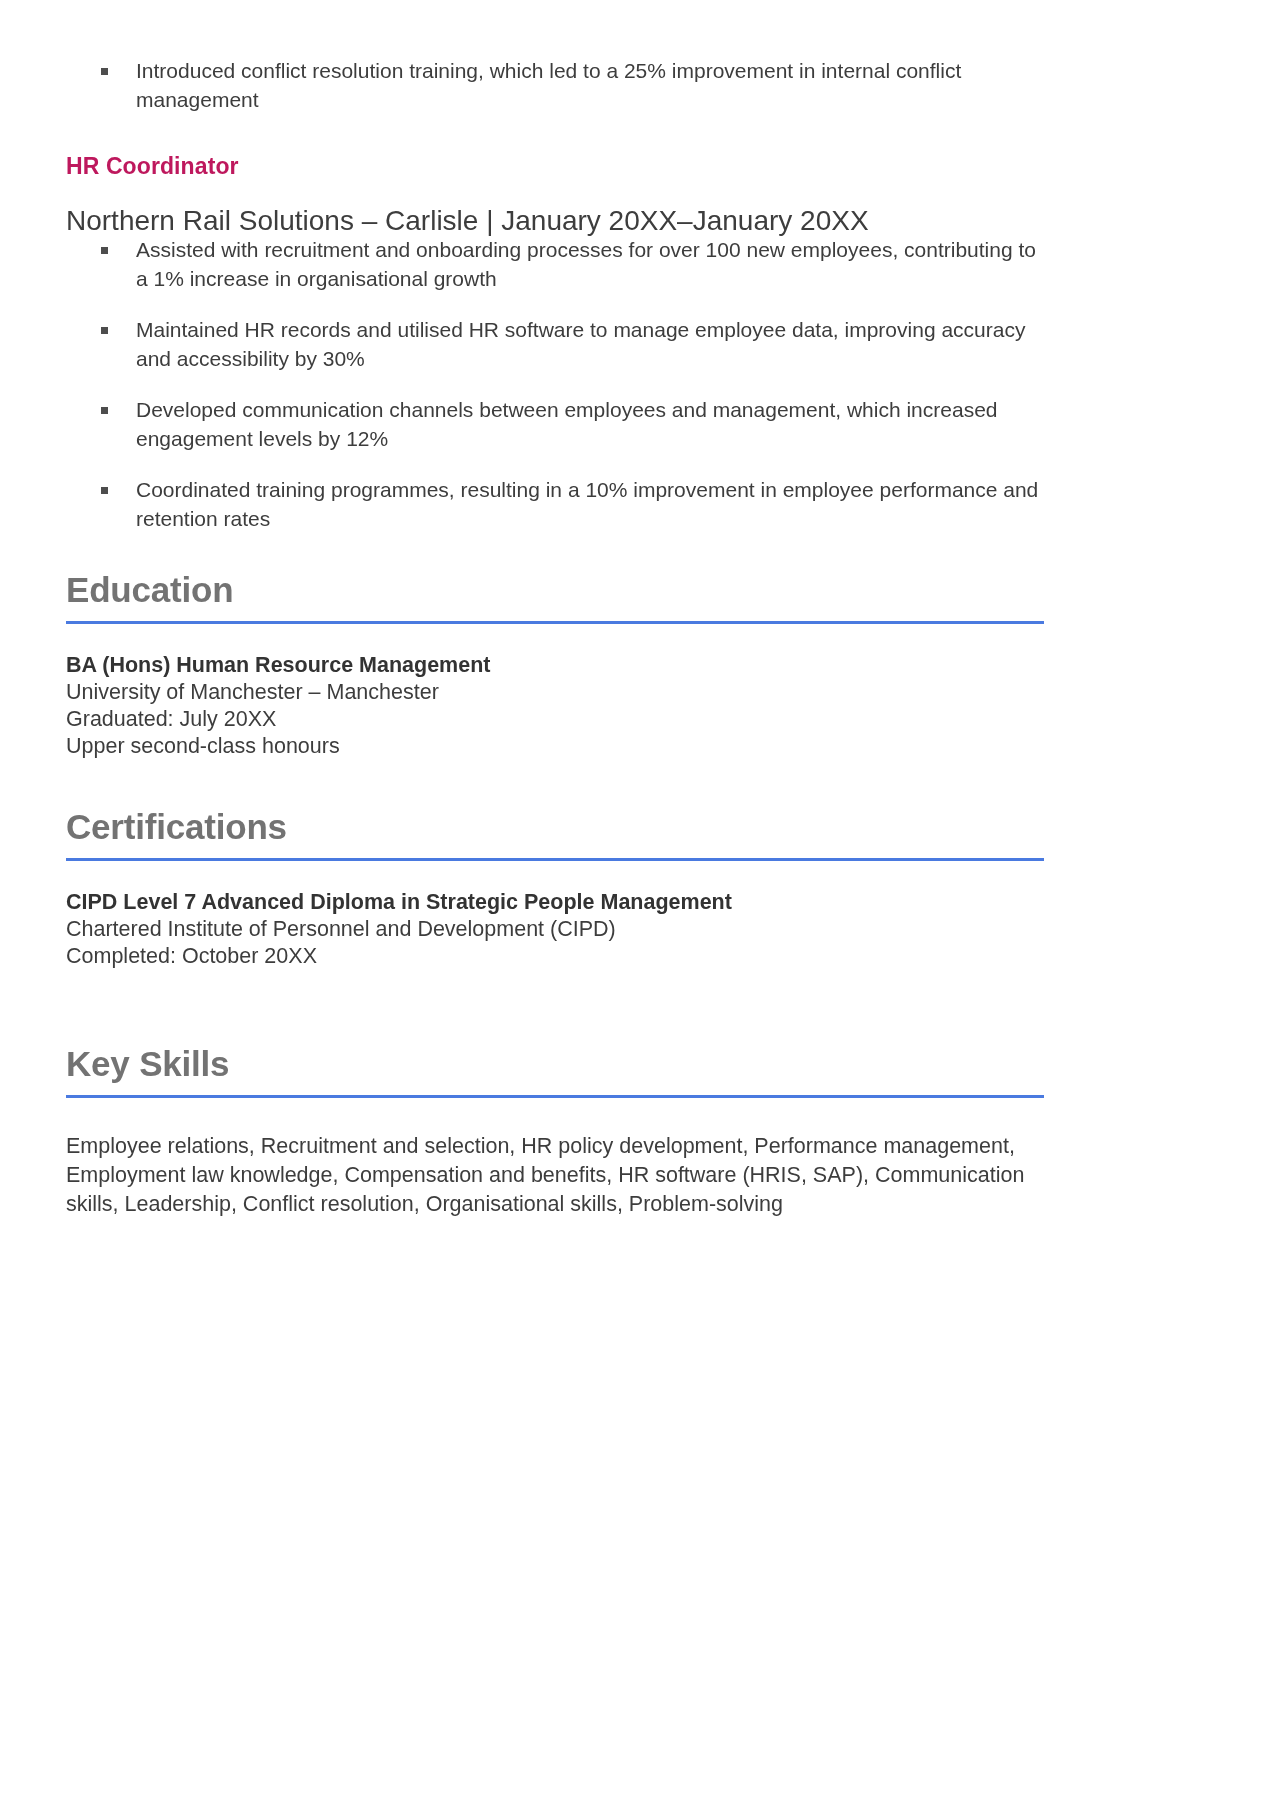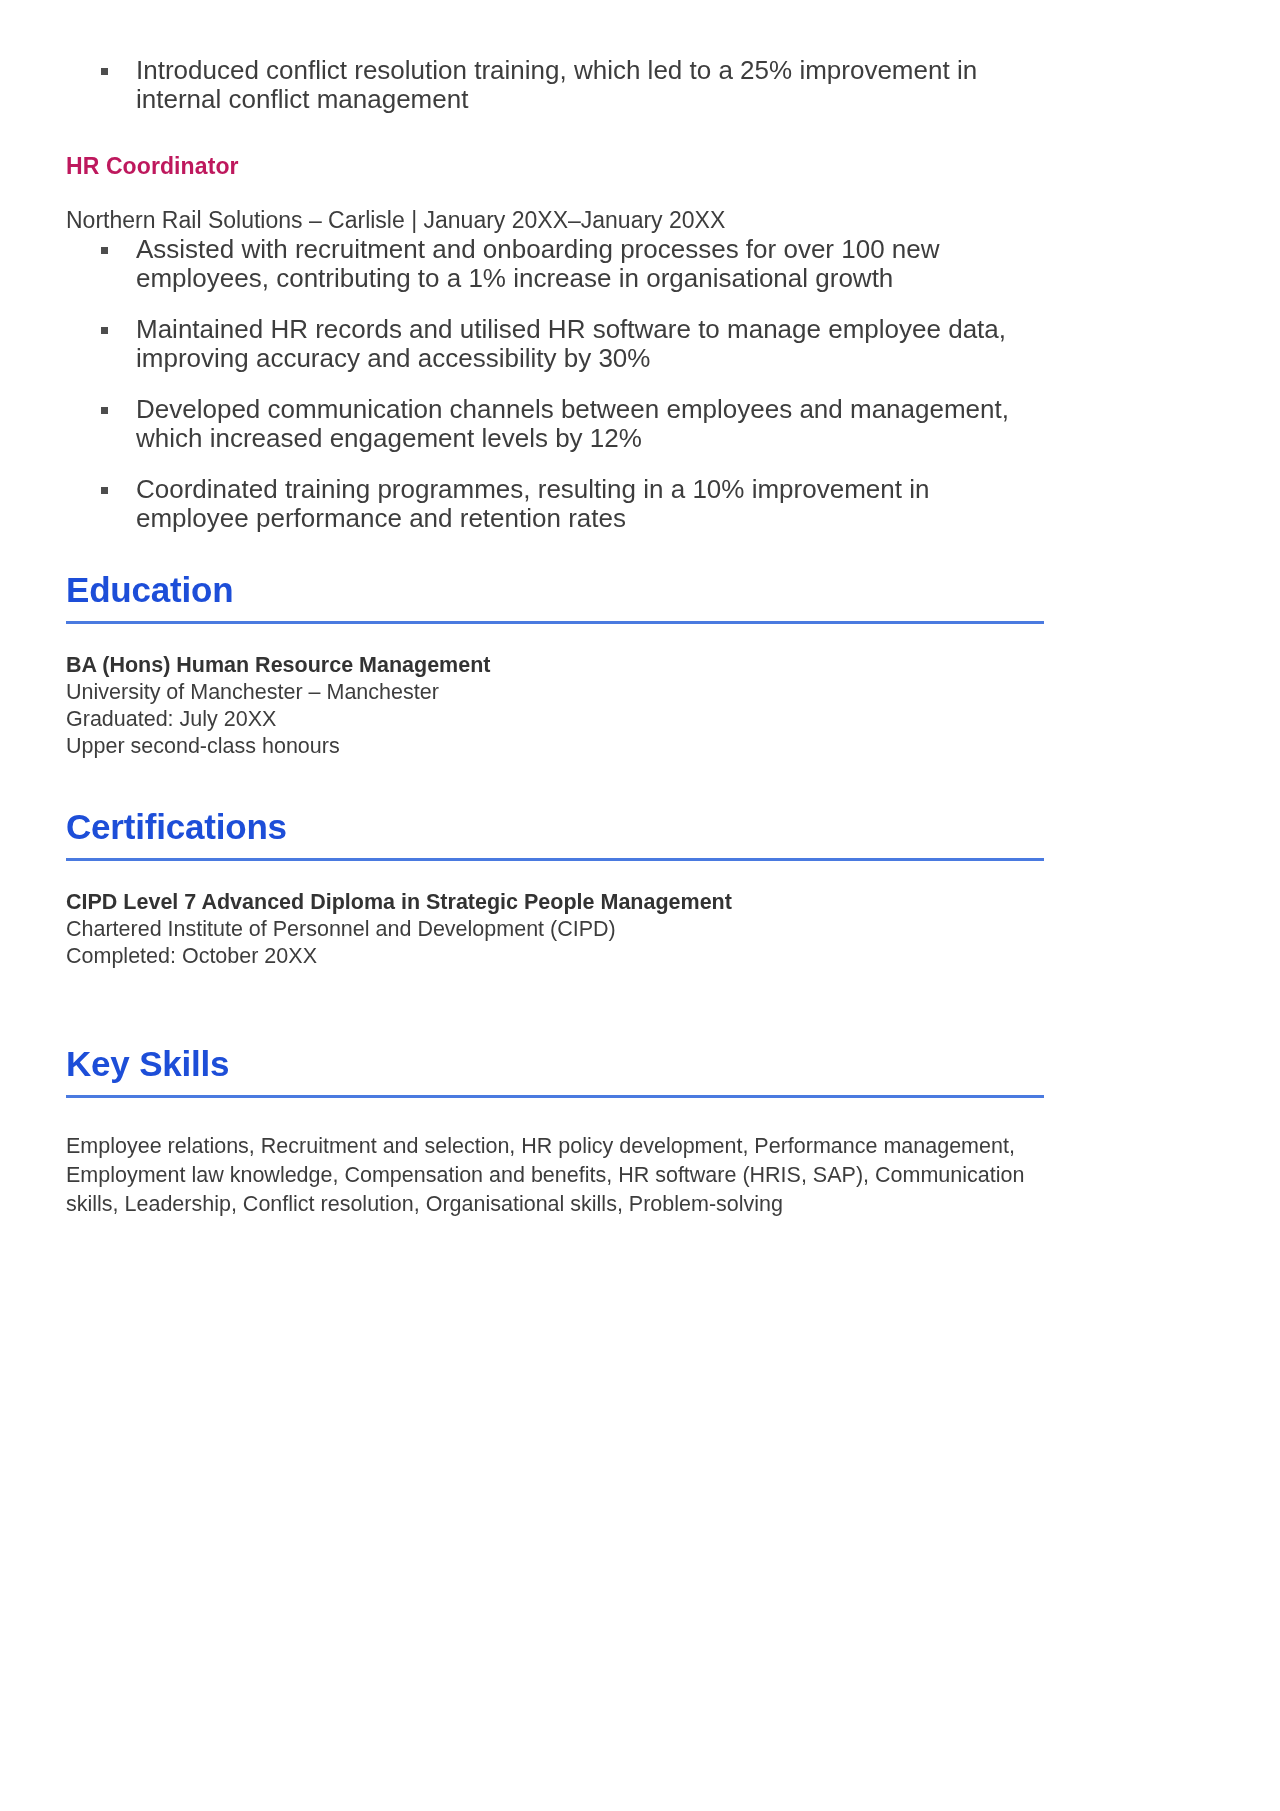--- a/index.html
+++ b/index.html
@@ -30,21 +30,21 @@
   
   ul.bullets {
     list-style: none;
     margin: 0;
     padding: 0;
   }
   ul.bullets li {
     position: relative;
     padding-left: 70px;
     margin-bottom: 22px;
-    font-size: 26px;
+    font-size: 21px;
     line-height: 29px;
     color: #3d3d3d;
     letter-spacing: 0.0px;
   }
   ul.bullets li:last-child {
     margin-bottom: 0;
   }
   ul.bullets li .sq {
     position: absolute;
     left: 35px;
@@ -56,37 +56,37 @@
 
   
   .job-title {
     font-size: 23px;
     font-weight: bold;
     color: #be185d;
     margin: 39px 0 0 0;
     letter-spacing: 0.1px;
   }
   .job-meta {
-    font-size: 23px;
+    font-size: 28px;
     line-height: 29px;
     color: #3d3d3d;
     margin: 26px 0 0 0;
   }
   .job-bullets {
     margin-top: 26px;
   }
 
   
   .section {
     margin-top: 32px;
   }
   .section-title {
     font-size: 35px;
     font-weight: bold;
-    color: #1d4ed8;
+    color: #737373;
     letter-spacing: -0.2px;
     margin: 0;
     line-height: 42px;
   }
   .section-rule {
     height: 3px;
     background: #4a7ae0;
     margin-top: 10px;
     width: 100%;
   }

